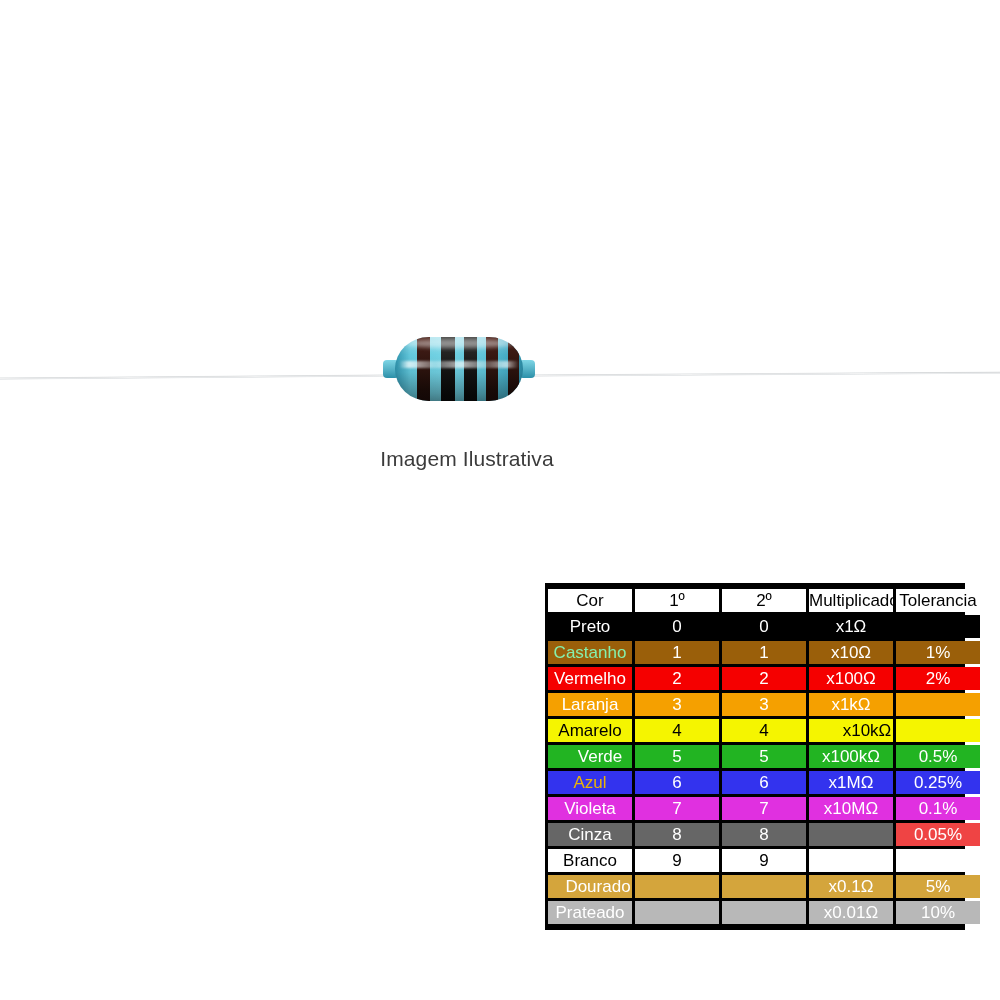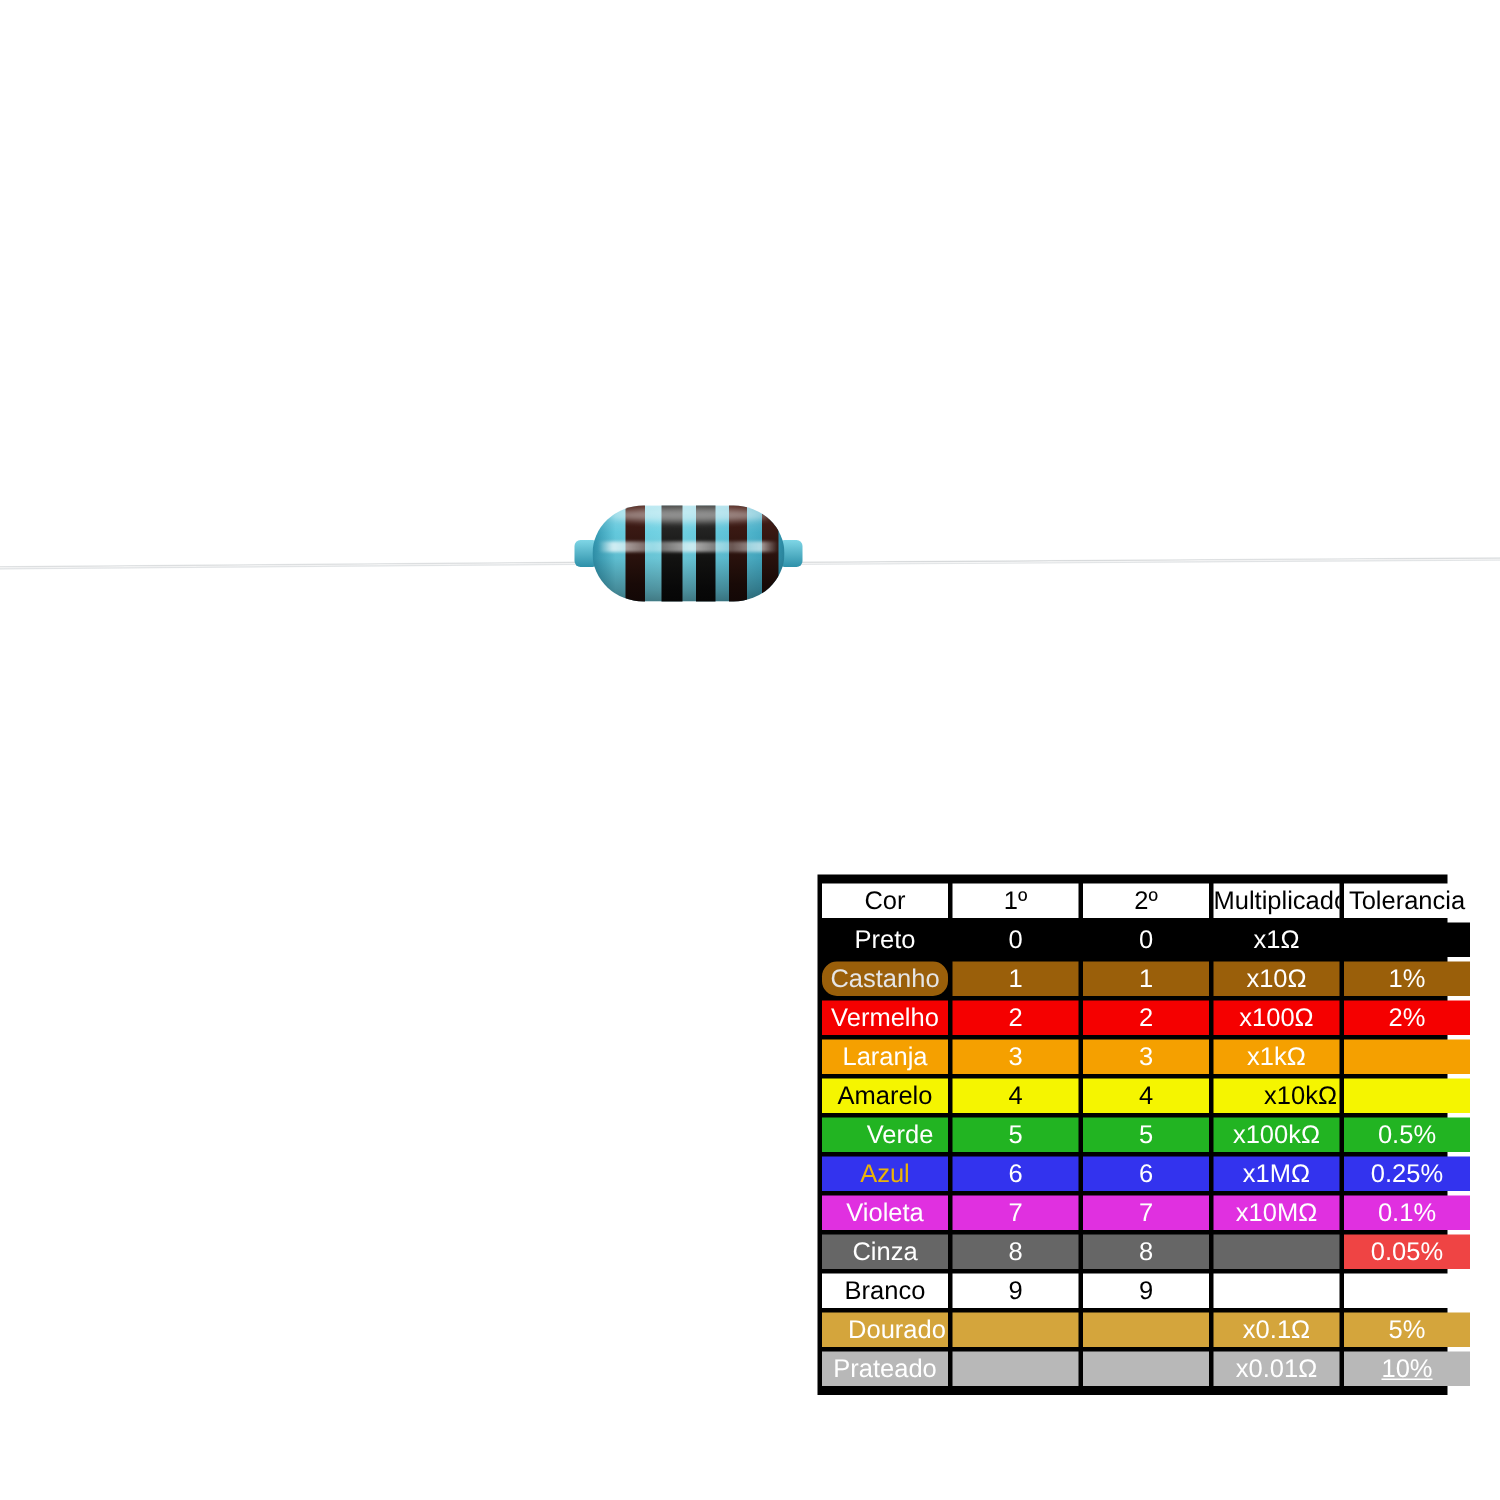--- a/index.html
+++ b/index.html
@@ -228,20 +228,21 @@
       <div class="band band-dark" style="left:22px;  width:13px;"></div>
       <div class="band band-black" style="left:46px;  width:14px;"></div>
       <div class="band band-black" style="left:69px;  width:13px;"></div>
       <div class="band band-dark" style="left:91px;  width:12px;"></div>
       <div class="band band-dark" style="left:113px; width:11px;"></div>
       <div id="specular"></div>
       <div id="topgloss"></div>
     </div>
   </div>
 
+  <div id="caption">Imagem Ilustrativa</div>
 </div>
 
 <div id="color-table">
   <table>
     <colgroup>
       <col class="c-name">
         <col class="c-d1">
         <col class="c-d2">
         <col class="c-mult">
         <col class="c-tol">
@@ -257,21 +258,21 @@
     </thead>
     <tbody id="table-body">
         <tr>
           <td class="nm" style="background: rgb(0, 0, 0); color: rgb(255, 255, 255);">Preto</td>
           <td class="val" style="background: rgb(0, 0, 0); color: rgb(255, 255, 255);">0</td>
           <td class="val" style="background: rgb(0, 0, 0); color: rgb(255, 255, 255);">0</td>
           <td class="mult" style="background: rgb(0, 0, 0); color: rgb(255, 255, 255);">x1Ω</td>
           <td class="tol blank"></td>
         </tr>
         <tr>
-          <td class="nm" style="background: rgb(154, 95, 10); color: #e5e5e5; border-radius: 10px;">Castanho</td>
+          <td class="nm" style="background: rgb(154, 95, 10); color: #86efac;">Castanho</td>
           <td class="val" style="background: rgb(154, 95, 10); color: rgb(255, 255, 255);">1</td>
           <td class="val" style="background: rgb(154, 95, 10); color: rgb(255, 255, 255);">1</td>
           <td class="mult" style="background: rgb(154, 95, 10); color: rgb(255, 255, 255);">x10Ω</td>
           <td class="tol" style="background: rgb(154, 95, 10); color: rgb(255, 255, 255);">1%</td>
         </tr>
         <tr>
           <td class="nm" style="background: rgb(245, 0, 0); color: #ffffff;">Vermelho</td>
           <td class="val" style="background: rgb(245, 0, 0); color: rgb(255, 255, 255);">2</td>
           <td class="val" style="background: rgb(245, 0, 0); color: rgb(255, 255, 255);">2</td>
           <td class="mult" style="background: rgb(245, 0, 0); color: rgb(255, 255, 255);">x100Ω</td>
@@ -331,17 +332,17 @@
           <td class="val" style="background: rgb(212, 165, 60); color: rgb(255, 255, 255);"></td>
           <td class="val" style="background: rgb(212, 165, 60); color: rgb(255, 255, 255);"></td>
           <td class="mult" style="background: rgb(212, 165, 60); color: rgb(255, 255, 255);">x0.1Ω</td>
           <td class="tol" style="background: rgb(212, 165, 60); color: rgb(255, 255, 255);">5%</td>
         </tr>
         <tr>
           <td class="nm" style="background: rgb(184, 184, 184); color: rgb(255, 255, 255);">Prateado</td>
           <td class="val" style="background: rgb(184, 184, 184); color: rgb(255, 255, 255);"></td>
           <td class="val" style="background: rgb(184, 184, 184); color: rgb(255, 255, 255);"></td>
           <td class="mult" style="background: rgb(184, 184, 184); color: rgb(255, 255, 255);">x0.01Ω</td>
-          <td class="tol" style="background: rgb(184, 184, 184); color: rgb(255, 255, 255); text-decoration: underline;">10%</td>
+          <td class="tol" style="background: rgb(184, 184, 184); color: rgb(255, 255, 255);">10%</td>
         </tr>
       </tbody>
   </table>
 </div>
 
 </body></html>

